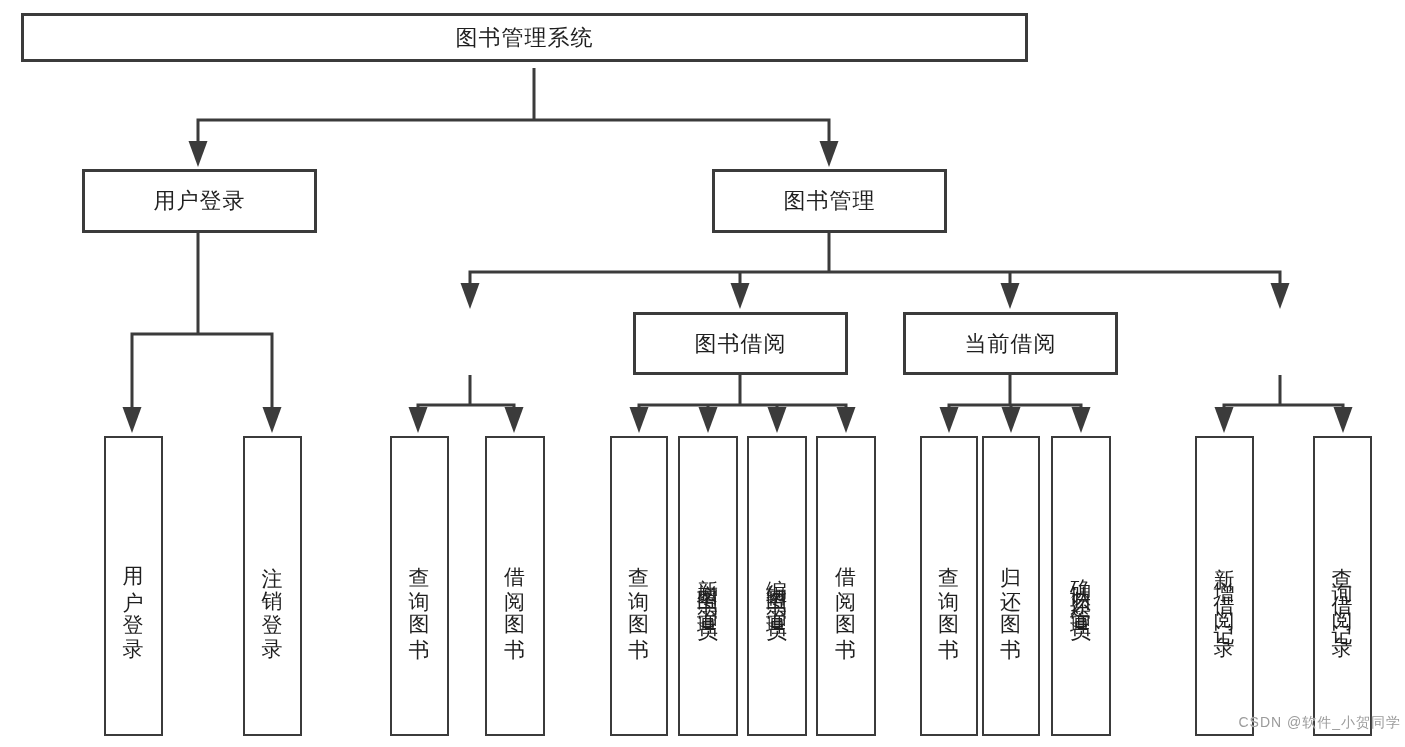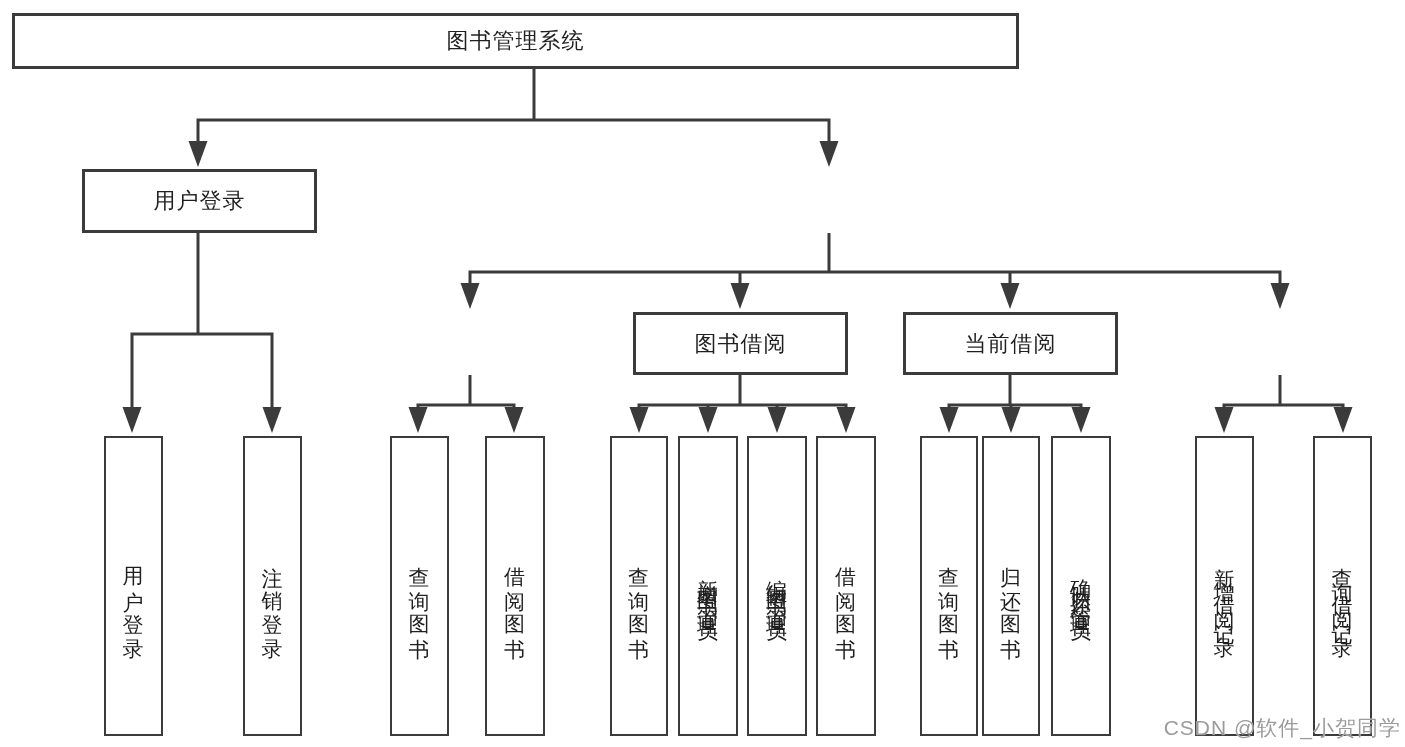--- a/index.html
+++ b/index.html
@@ -32,21 +32,21 @@
     font-size:21px;
     line-height:1;
     white-space:nowrap;
   }
   .spread{letter-spacing:24px;margin-top:24px;}  
   .mid{letter-spacing:14px;margin-top:14px;}      
   .tight{letter-spacing:6px;margin-top:6px;}      
   #watermark{
     position:absolute;
     top:714px;right:4px;
-    font-size:21px;
+    font-size:14px;
     color:#9b9b9b;
     letter-spacing:1px;
     white-space:nowrap;
     text-shadow:0 0 1px #ffffff;
   }
 </style>
 </head>
 <body>
 
 <div id="canvas">
@@ -85,26 +85,29 @@
         <polygon points="767.5,407 786.5,407 777,433"></polygon>
         <polygon points="836.5,407 855.5,407 846,433"></polygon>
         <polygon points="939.5,407 958.5,407 949,433"></polygon>
         <polygon points="1001.5,407 1020.5,407 1011,433"></polygon>
         <polygon points="1071.5,407 1090.5,407 1081,433"></polygon>
         <polygon points="1214.5,407 1233.5,407 1224,433"></polygon>
         <polygon points="1333.5,407 1352.5,407 1343,433"></polygon>
       </g>
   </svg>
 
-  <div class="box" style="left:12px;top:13px;width:1007px;height:56px">
+  <div class="box" style="left:21px;top:13px;width:1007px;height:49px">
     <span class="lbl">图书管理系统</span>
   </div>
 
   <div class="box" style="left:82px;top:169px;width:235px;height:64px">
     <span class="lbl">用户登录</span>
+  </div>
+  <div class="box" style="left:712px;top:169px;width:235px;height:64px">
+    <span class="lbl">图书管理</span>
   </div>
 
   <div class="box" style="left:903px;top:312px;width:215px;height:63px">
     <span class="lbl">当前借阅</span>
   </div>
   <div class="box" style="left:633px;top:312px;width:215px;height:63px">
     <span class="lbl">图书借阅</span>
   </div>
 
   <div class="box v" style="left:104px;width:59px">

